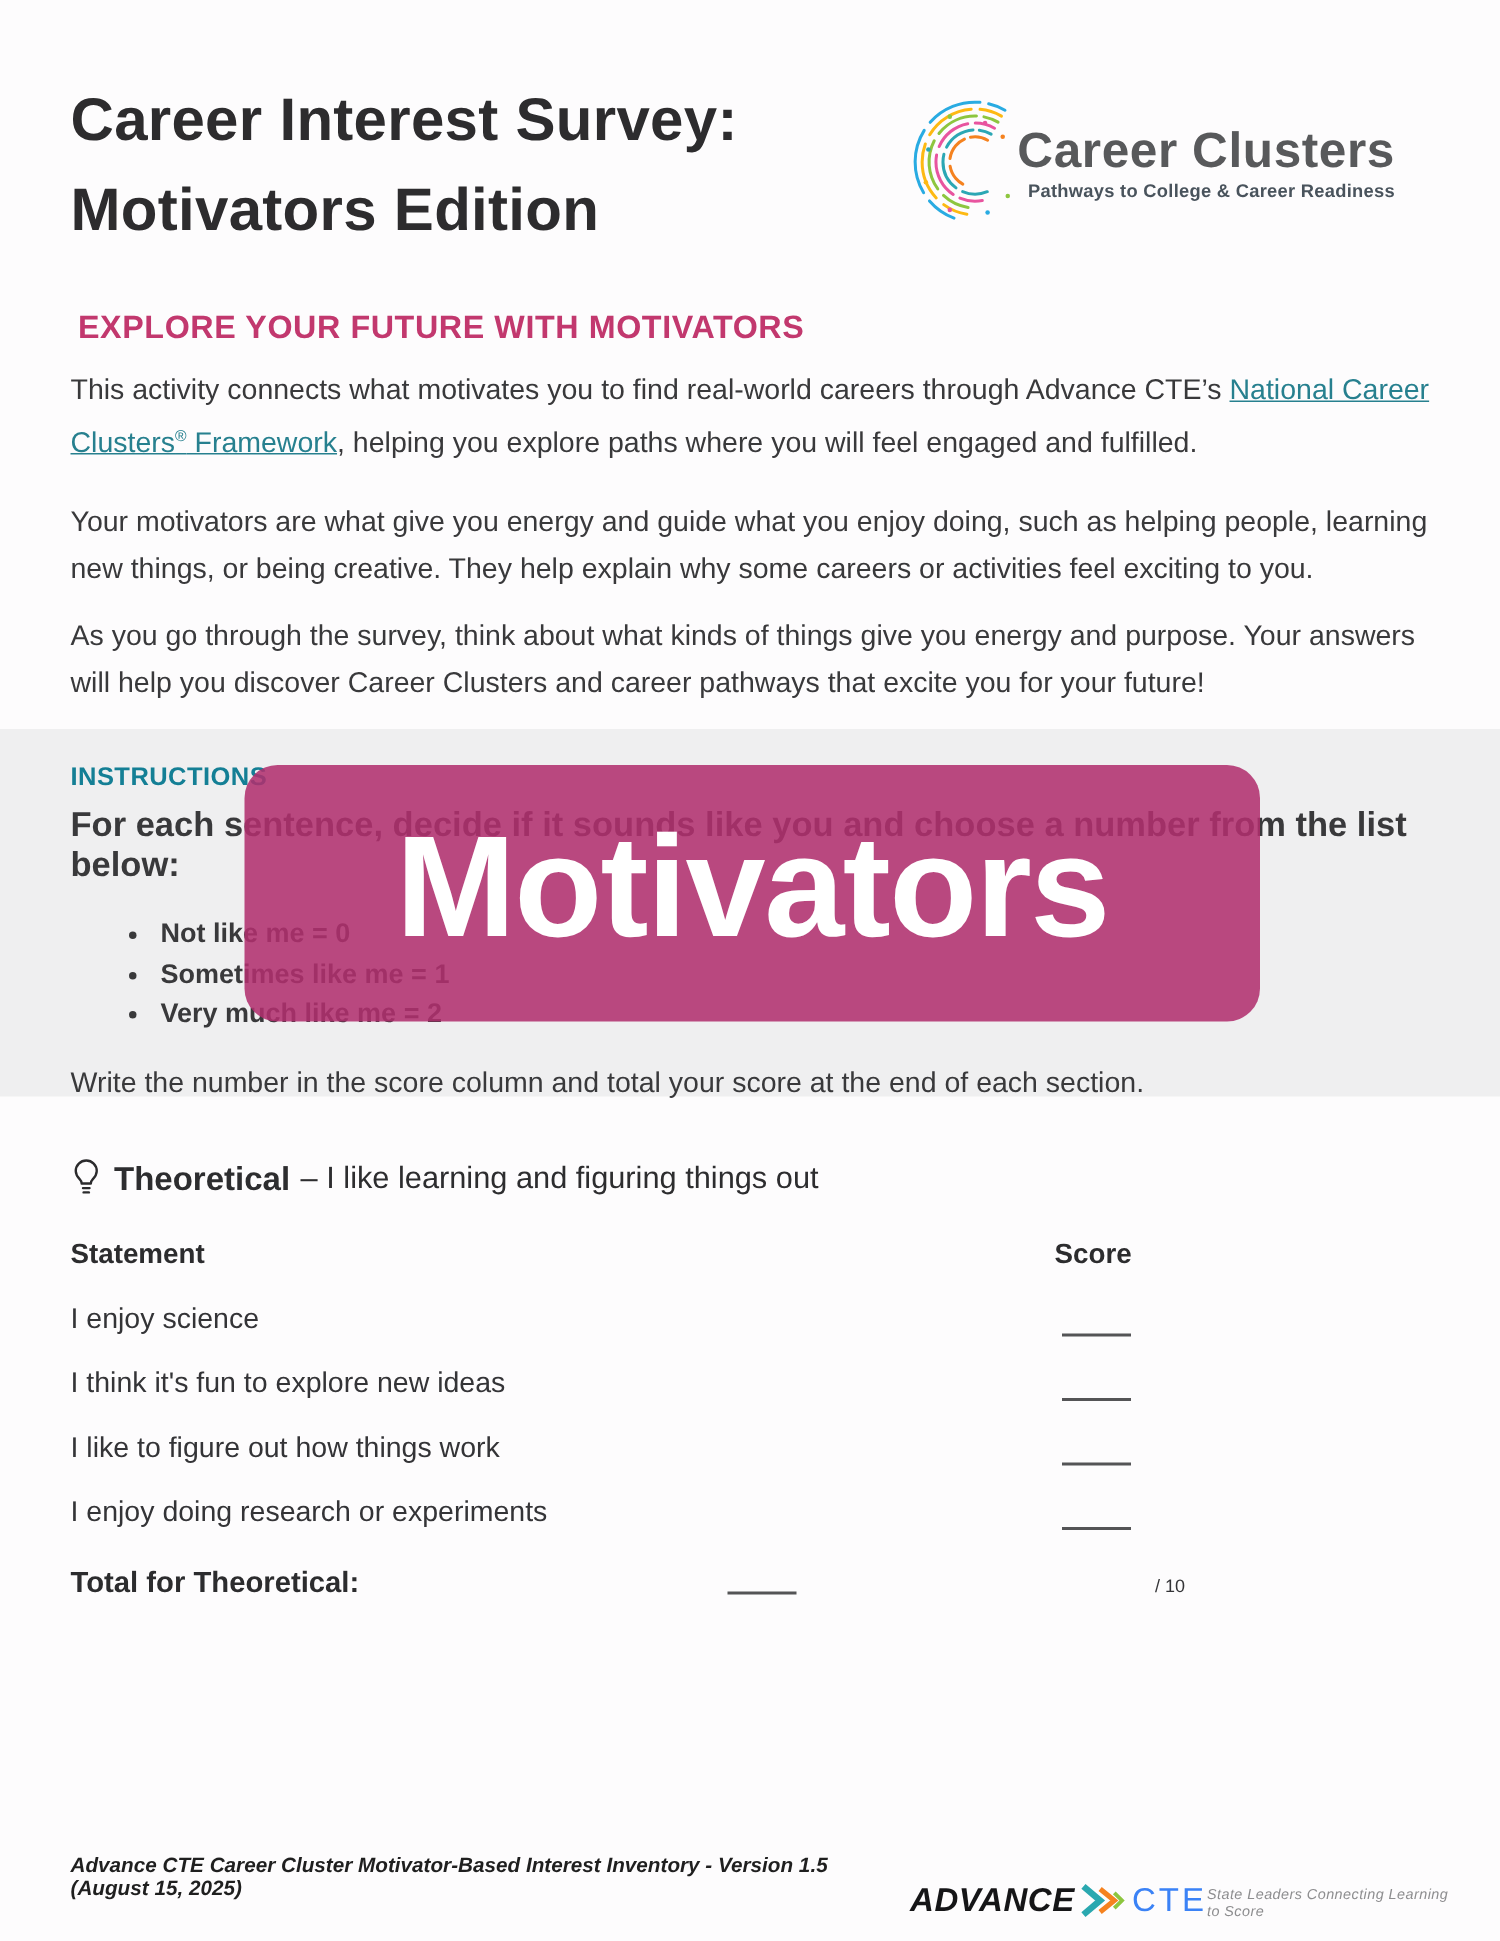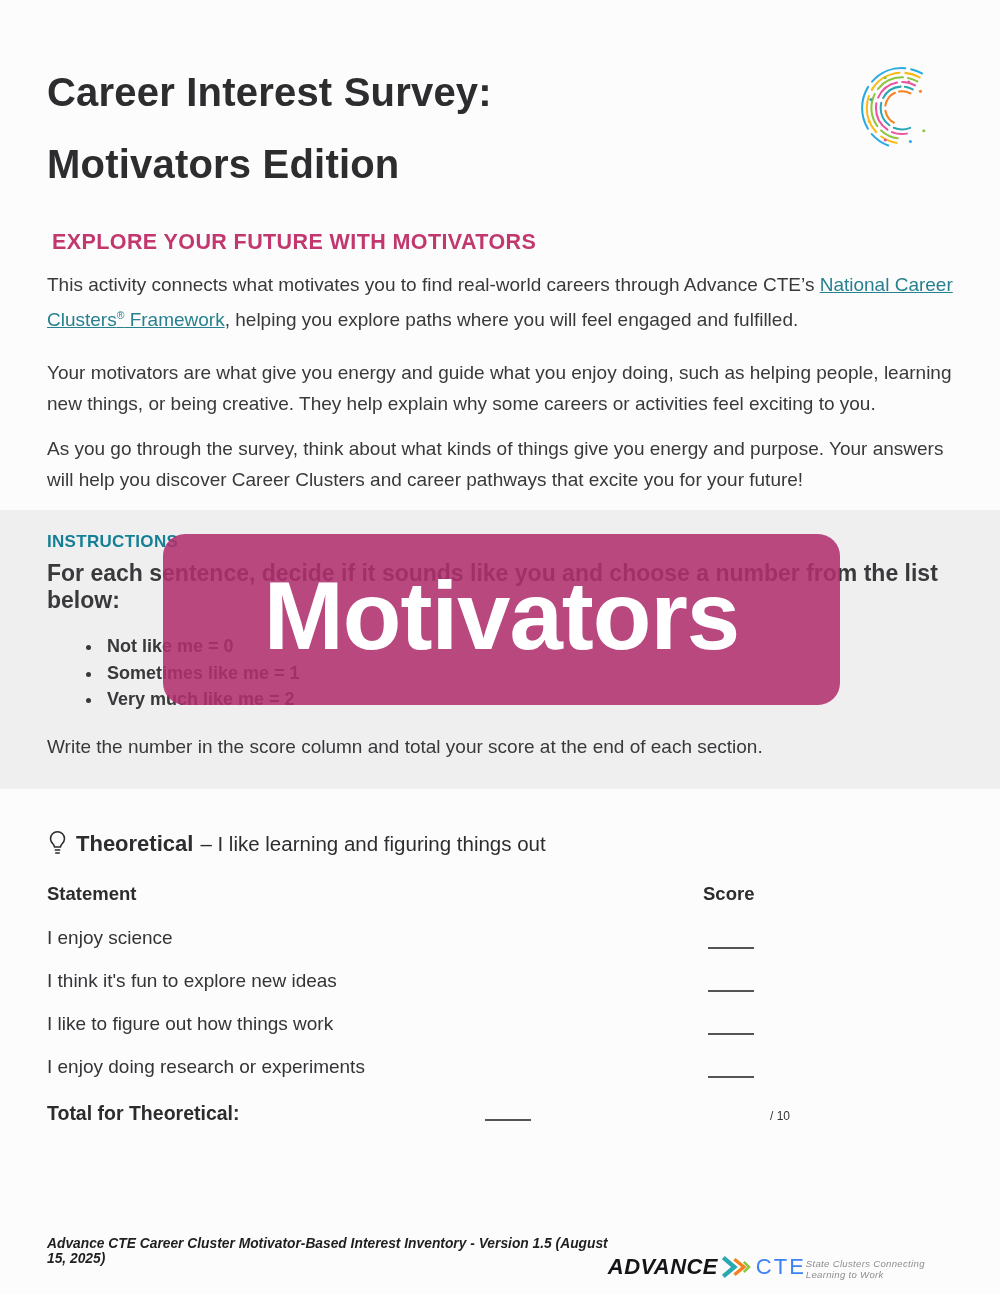--- a/index.html
+++ b/index.html
@@ -4,35 +4,35 @@
 <style>
   html,body{margin:0;padding:0;background:#e8e8e8;}
   .page{
     position:relative;width:1000px;height:1294px;margin:0 auto;
     background:#fdfcfd;overflow:hidden;
     font-family:"Liberation Sans",sans-serif;color:#39393b;
   }
   
   .header{position:relative;padding:50px 47px 0;}
   .title{margin:0;font-size:40px;line-height:60px;font-weight:800;color:#2d2c2e;letter-spacing:.2px;}
-  .title span{display:block;margin-top:12px;}
+  .title span{display:block;}
   .logo{position:absolute;top:64px;right:70px;display:flex;align-items:center;}
   .logo-icon{width:84px;height:88px;flex:0 0 auto;margin-right:-14px;}
   .logo-text{display:flex;flex-direction:column;align-items:flex-end;}
   .logo-name{font-size:33px;font-weight:600;color:#58595b;letter-spacing:.4px;line-height:36px;}
   .logo-tagline{font-size:12.2px;font-weight:700;color:#49535c;letter-spacing:.2px;margin-top:2px;}
   
   .content{padding:0 47px;}
   .intro-heading{margin:36px 0 0 5px;font-size:21.5px;font-weight:800;color:#c2386e;letter-spacing:.4px;}
   p.body{margin:14px 0 0;font-size:19px;line-height:31px;color:#39393b;max-width:908px;}
   p.body.first{margin-top:22px;}
   a.framework-link{color:#27808f;text-decoration:underline;}
   a.framework-link sup{font-size:.55em;}
   
-  .band{position:relative;margin-top:15px;height:279px;box-sizing:border-box;
+  .band{position:relative;margin-top:15px;height:245px;box-sizing:border-box;
         background:#efeff0;padding:22px 47px 0;}
   .instructions-heading{margin:0;font-size:17px;font-weight:800;color:#147f95;letter-spacing:.3px;}
   .lead{margin:8px 0 0;font-size:23px;font-weight:700;color:#39393b;}
   .band ul{margin:19px 0 0;padding-left:56px;}
   .band li{font-size:18px;font-weight:700;color:#39393b;line-height:26.5px;padding-left:4px;}
   .closing{margin:23px 0 0;font-size:19px;color:#39393b;}
   .overlay{position:absolute;left:163px;top:24px;width:677px;height:171px;
            background:rgba(177,47,110,.87);border-radius:22px;
            display:flex;align-items:center;justify-content:center;}
   .overlay-label{font-size:96px;font-weight:800;color:#ffffff;letter-spacing:-1px;padding-bottom:8px;}
@@ -86,20 +86,24 @@
           <circle cx="58" cy="19" r="1.8" fill="#e8549f"></circle>
           <circle cx="72" cy="30" r="1.8" fill="#f5821f"></circle>
           <circle cx="30" cy="14" r="1.8" fill="#8dc63f"></circle>
           <circle cx="13" cy="40" r="1.8" fill="#2ba7b4"></circle>
           <circle cx="11" cy="66" r="1.8" fill="#fdb913"></circle>
           <circle cx="30" cy="88" r="1.8" fill="#e8549f"></circle>
           <circle cx="60" cy="90" r="1.8" fill="#29abe2"></circle>
           <circle cx="76" cy="77" r="1.8" fill="#8dc63f"></circle>
         </g>
       </svg>
+      <div class="logo-text">
+        <div class="logo-name">Career Clusters</div>
+        <div class="logo-tagline">Pathways to College &amp; Career Readiness</div>
+      </div>
     </div>
   </div>
 
   <div class="content">
     <h2 class="intro-heading">EXPLORE YOUR FUTURE WITH MOTIVATORS</h2>
     <p class="body"><span>This activity connects what motivates you to find real-world careers through Advance CTE’s </span><a href="#" class="framework-link"><span>National Career Clusters</span><sup>®</sup><span> Framework</span></a><span>, helping you explore paths where you will feel engaged and fulfilled.</span></p>
     <p class="body first">Your motivators are what give you energy and guide what you enjoy doing, such as helping people, learning new things, or being creative. They help explain why some careers or activities feel exciting to you.</p>
     <p class="body">As you go through the survey, think about what kinds of things give you energy and purpose. Your answers will help you discover Career Clusters and career pathways that excite you for your future!</p>
   </div>
 
@@ -166,17 +170,17 @@
     <div class="advance">
       <div class="advance-line">
         <span class="advance-word">ADVANCE</span>
         <svg class="chevron" viewBox="0 0 40 28">
           <polyline points="4,3 17,14 4,25" fill="none" stroke="#2aa8b0" stroke-width="5"></polyline>
           <polyline points="17,5 28,14 17,23" fill="none" stroke="#f5821f" stroke-width="4"></polyline>
           <polyline points="28,8 34,14 28,20" fill="none" stroke="#8dc63f" stroke-width="3"></polyline>
         </svg>
         <span class="cte-word">CTE</span>
       </div>
-      <div class="advance-tagline">State Clusters Connecting Learning to Work</div>
+      <div class="advance-tagline">State Leaders Connecting Learning to Score</div>
     </div>
   </div>
 
 </div>
 
 </body></html>

